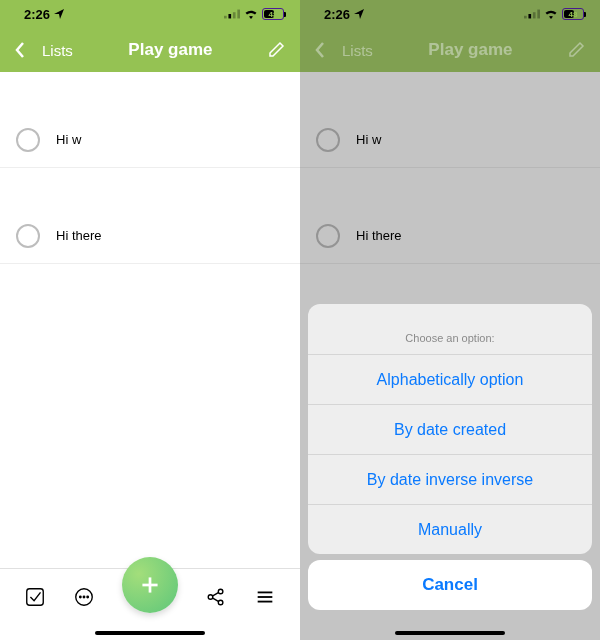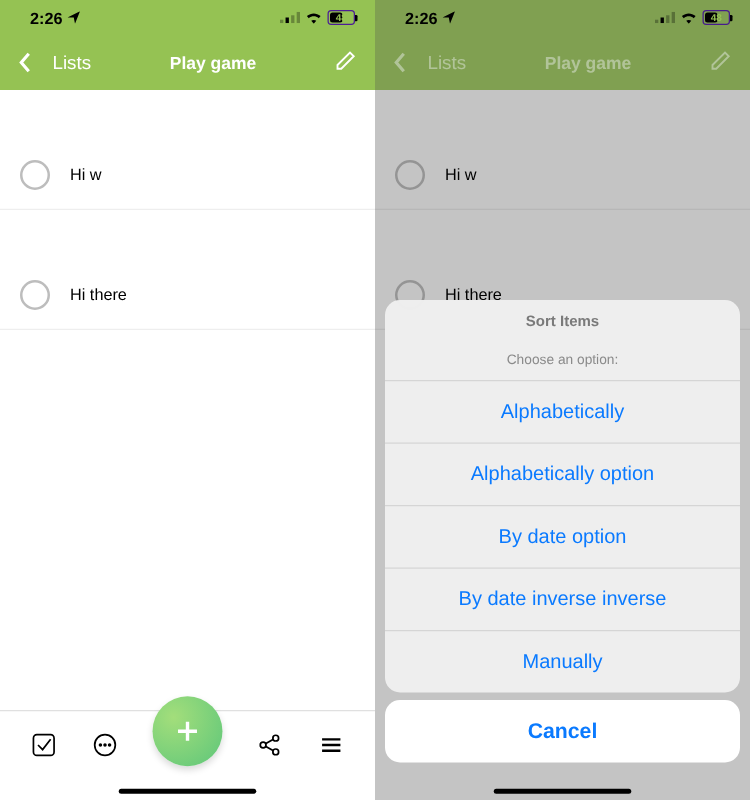--- a/index.html
+++ b/index.html
@@ -22,21 +22,21 @@
   .batt-box::after { content: ""; position: absolute; right: -3px; top: 3px; width: 2px; height: 5px; background: #000; border-radius: 0 1px 1px 0; }
   .batt-fill { position:absolute; left:1px; top:1px; bottom:1px; background:#000; border-radius:2px; }
   .batt-text { font-size:8px; font-weight:700; color:#95c253; position:relative; z-index:2; }
 
   
   .navbar { height: 44px; display: flex; align-items: center; justify-content: space-between; padding: 0 14px; color: #fff; font-size: 15px; }
   .phone.left .navbar { background: #95c253; }
   .phone.right .navbar { background: #88ab57; }
   .nav-left { display: flex; align-items: center; gap: 16px; font-weight: 400; }
   .nav-left svg { width: 12px; height: 18px; }
-  .nav-title { font-weight: 700; font-size: 14px; }
+  .nav-title { font-weight: 700; font-size: 17px; }
   .nav-right svg { width: 18px; height: 18px; }
   .phone.right .nav-left, .phone.right .nav-title, .phone.right .nav-right { opacity: 0.45; }
 
   
   .list { background: inherit; }
   .phone.left .list { background:#fff; }
   .item { height: 56px; display: flex; align-items: center; padding: 0 16px; gap: 16px; border-bottom: 1px solid #eee; margin-top: 40px; }
   .phone.right .item { border-bottom: 1px solid #c3c3c3; }
   .check { width: 24px; height: 24px; border: 2px solid #bdbdbd; border-radius: 50%; flex-shrink: 0; }
   .phone.right .check { border-color: #9e9e9e; }
@@ -199,26 +199,24 @@
       </div>
       <div class="item">
         <span class="check"></span>
         <span class="item-label">Hi there</span>
       </div>
     </div>
 
     <div class="overlay">
       <div class="sheet">
         <div class="sheet-header">
-          <div class="sheet-title">Sort Items</div>
           <div class="sheet-sub">Choose an option:</div>
         </div>
-        <div class="sheet-opt">Alphabetically</div>
         <div class="sheet-opt">Alphabetically option</div>
-        <div class="sheet-opt">By date option</div>
+        <div class="sheet-opt">By date created</div>
         <div class="sheet-opt">By date inverse inverse</div>
         <div class="sheet-opt">Manually</div>
       </div>
       <div class="sheet-cancel">Cancel</div>
       <div class="home-ind"></div>
     </div>
   </div>
 
 </div>
 

